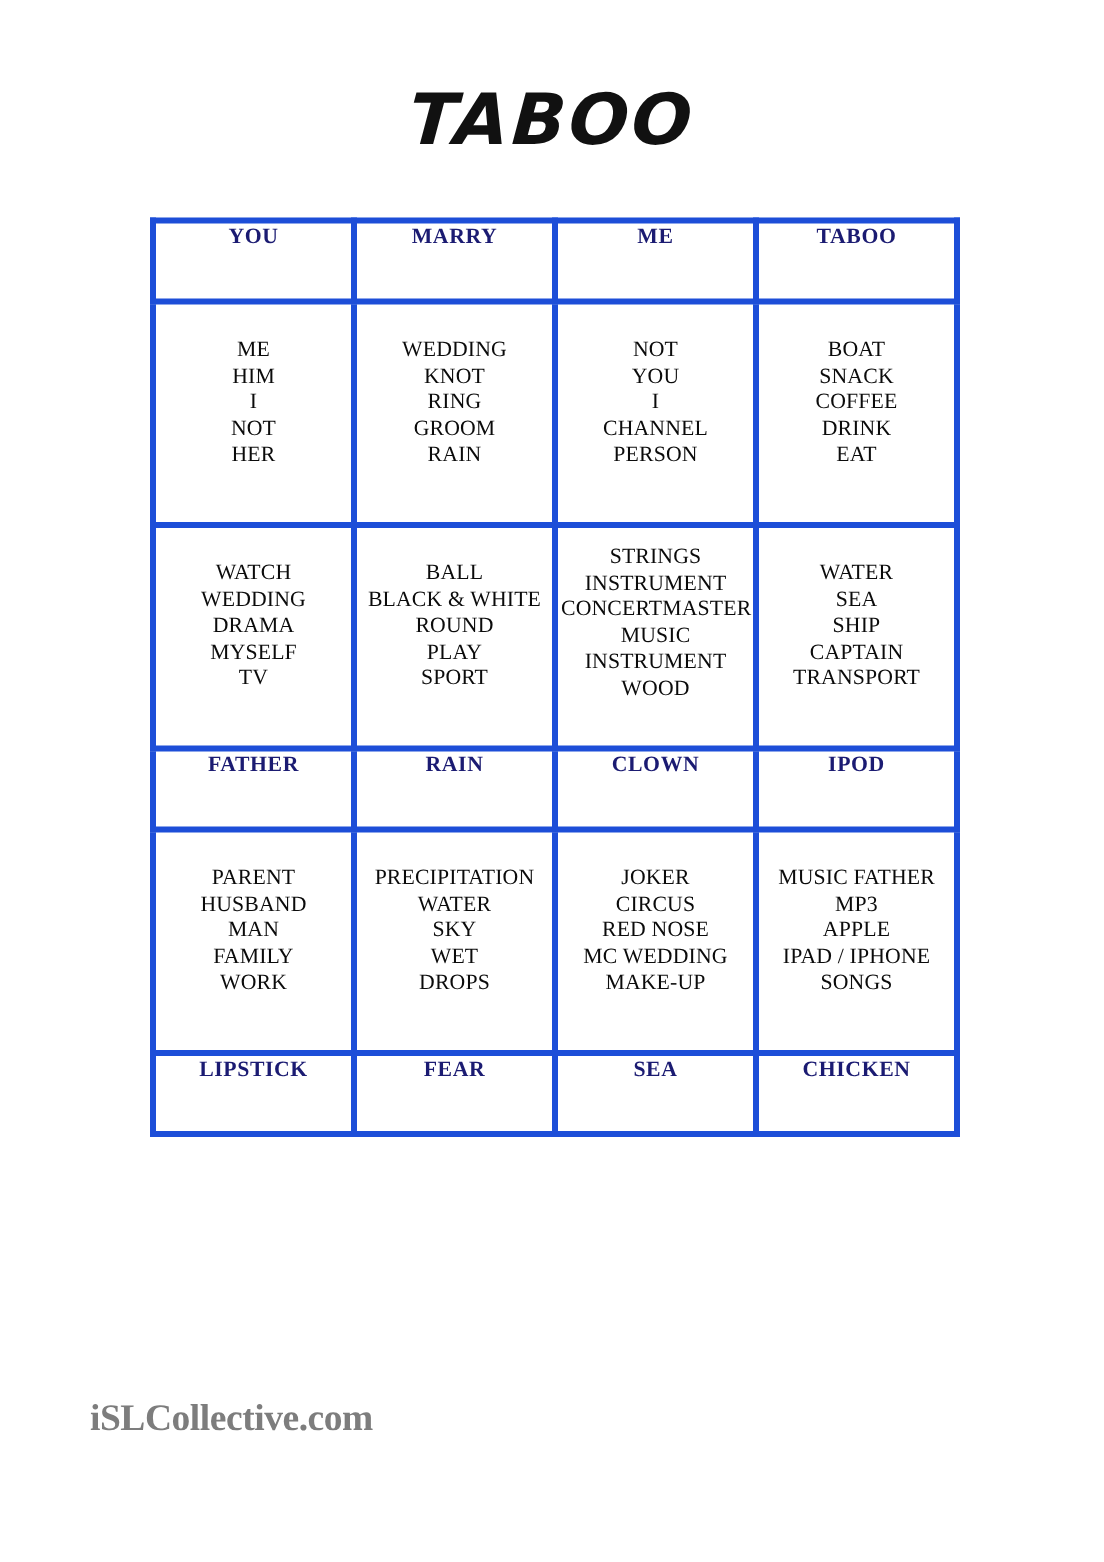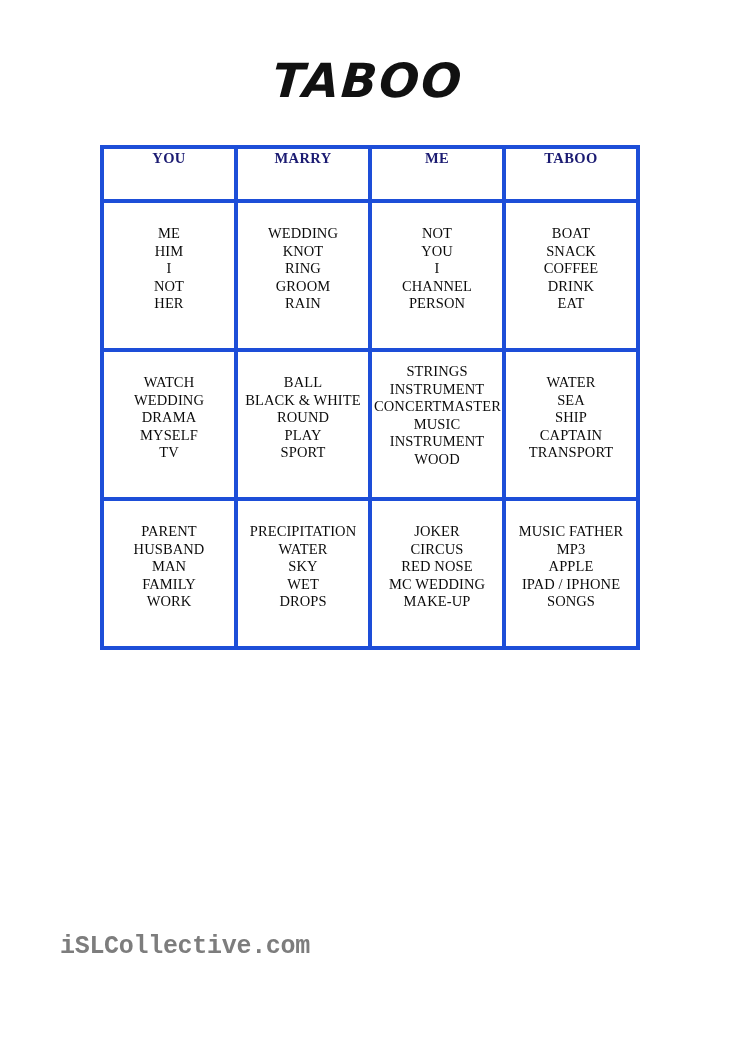--- a/index.html
+++ b/index.html
@@ -86,21 +86,21 @@
     color: #0b0b0b;
     white-space: nowrap;
     letter-spacing: 0.1px;
   }
 
   
   .footer-brand {
     position: absolute;
     left: 60px;
     top: 932px;
-    font-family: Liberation Mono, monospace;
+    font-family: Liberation Serif, serif;
     font-size: 25px;
     font-weight: bold;
     color: #7d7d7d;
     letter-spacing: -0.3px;
   }
 </style>
 </head>
 <body>
 
 <div class="page-title">TABOO</div>
@@ -190,20 +190,26 @@
           <ul class="words-list">
             <li>WATER</li>
             <li>SEA</li>
             <li>SHIP</li>
             <li>CAPTAIN</li>
             <li>TRANSPORT</li>
           </ul>
         </td>
       </tr>
       <tr>
+        <td class="hdr-cell"><span class="hdr-label">FATHER</span></td>
+        <td class="hdr-cell"><span class="hdr-label">RAIN</span></td>
+        <td class="hdr-cell"><span class="hdr-label">CLOWN</span></td>
+        <td class="hdr-cell"><span class="hdr-label">IPOD</span></td>
+      </tr>
+      <tr>
         <td class="words-cell">
           <ul class="words-list">
             <li>PARENT</li>
             <li>HUSBAND</li>
             <li>MAN</li>
             <li>FAMILY</li>
             <li>WORK</li>
           </ul>
         </td>
         <td class="words-cell">
@@ -227,16 +233,22 @@
         <td class="words-cell">
           <ul class="words-list">
             <li>MUSIC FATHER</li>
             <li>MP3</li>
             <li>APPLE</li>
             <li>IPAD / IPHONE</li>
             <li>SONGS</li>
           </ul>
         </td>
       </tr>
+      <tr>
+        <td class="hdr-cell"><span class="hdr-label">LIPSTICK</span></td>
+        <td class="hdr-cell"><span class="hdr-label">FEAR</span></td>
+        <td class="hdr-cell"><span class="hdr-label">SEA</span></td>
+        <td class="hdr-cell"><span class="hdr-label">CHICKEN</span></td>
+      </tr>
     </tbody>
 </table>
 
 <div class="footer-brand">iSLCollective.com</div>
 
 </body></html>

